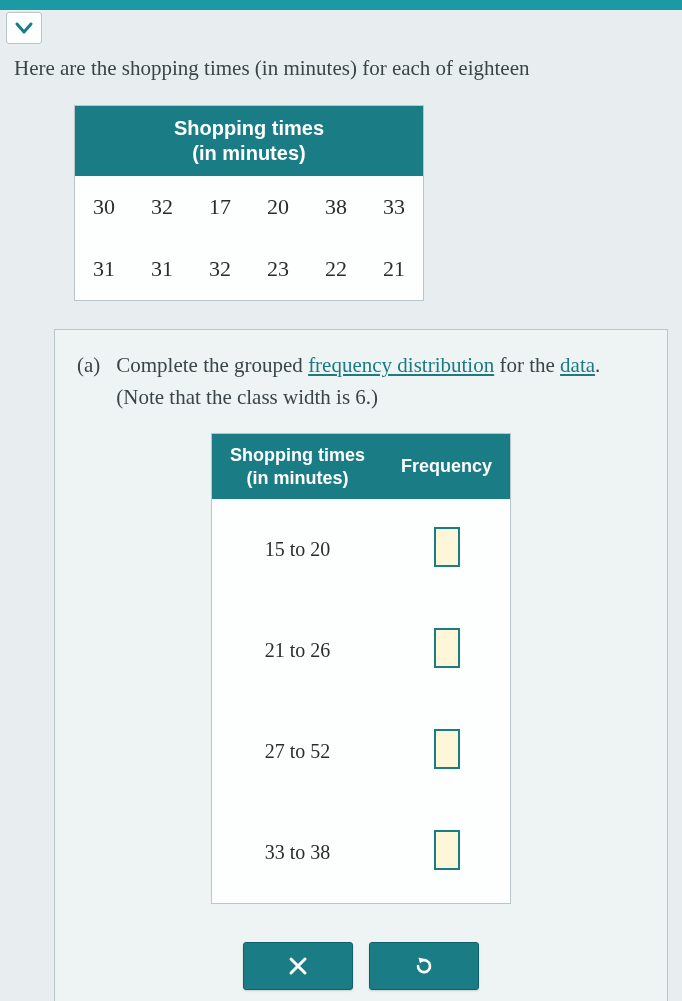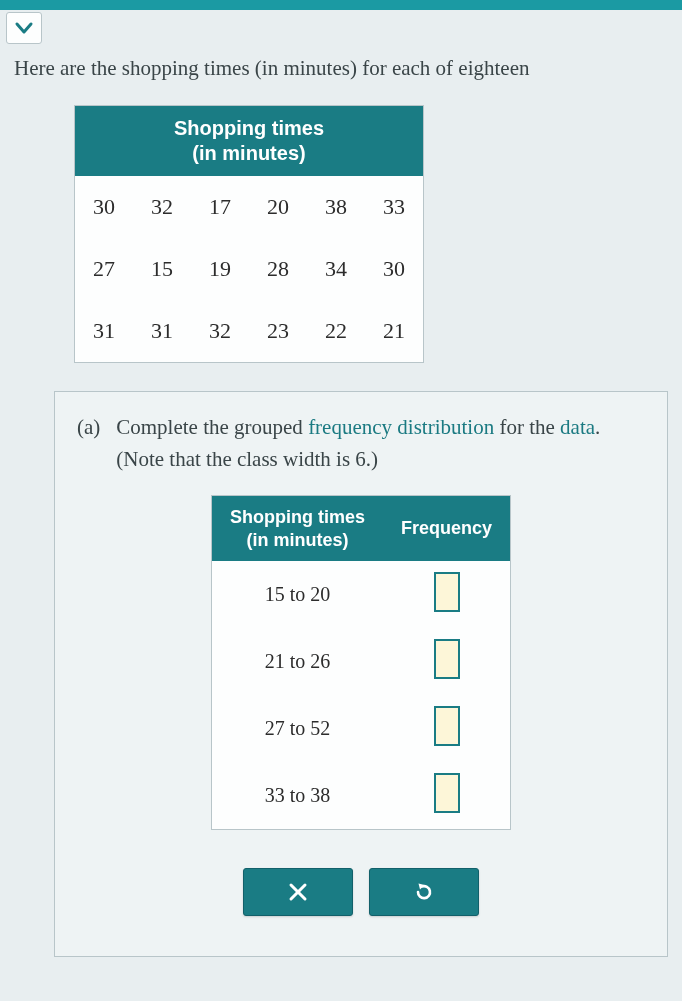--- a/index.html
+++ b/index.html
@@ -78,41 +78,42 @@
     width: 34px;
     vertical-align: top;
   }
   .part-body {
     display: inline-block;
     width: calc(100% - 40px);
     vertical-align: top;
   }
   .link {
     color: #1b7a82;
+    text-decoration: underline;
     cursor: pointer;
   }
   .freq-table {
     margin: 20px auto 0 auto;
     border-collapse: collapse;
     background: #fdfefe;
     border: 1px solid #b8c5c9;
   }
   .freq-table th {
     background: #1a7c84;
     color: #fff;
     font-family: Verdana, Arial, sans-serif;
     font-weight: bold;
     font-size: 18px;
     padding: 10px 18px;
     text-align: center;
     line-height: 1.25;
   }
   .freq-table td {
     font-size: 20px;
-    padding: 11px 22px;
+    padding: 28px 22px;
     text-align: center;
     color: #2c2c2c;
   }
   .freq-input {
     width: 26px;
     height: 40px;
     border: 2px solid #1a7c84;
     background: #fdf6d8;
     display: inline-block;
   }
@@ -162,28 +163,20 @@
     <tbody>
       <tr>
         <td>30</td>
         <td>32</td>
         <td>17</td>
         <td>20</td>
         <td>38</td>
         <td>33</td>
       </tr>
       <tr>
-        <td>27</td>
-        <td>15</td>
-        <td>19</td>
-        <td>28</td>
-        <td>34</td>
-        <td>30</td>
-      </tr>
-      <tr>
         <td>31</td>
         <td>31</td>
         <td>32</td>
         <td>23</td>
         <td>22</td>
         <td>21</td>
       </tr>
     </tbody>
   </table>
 

